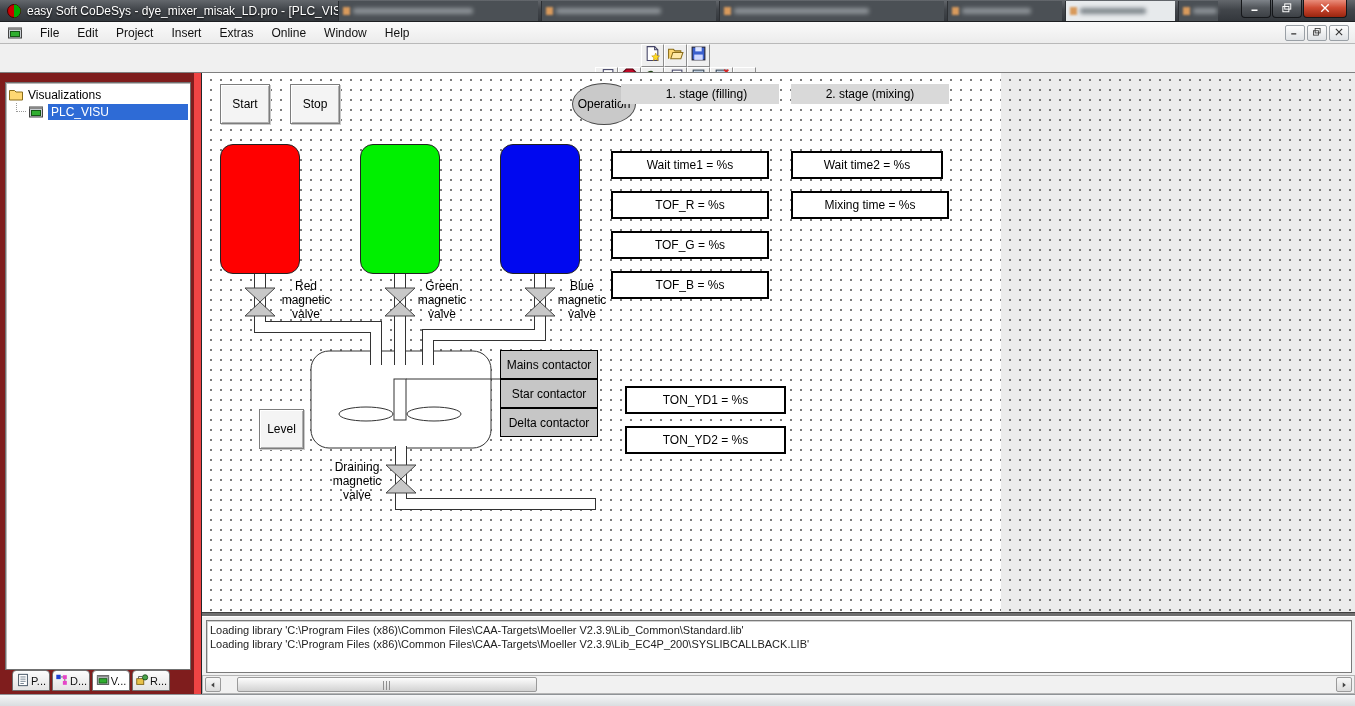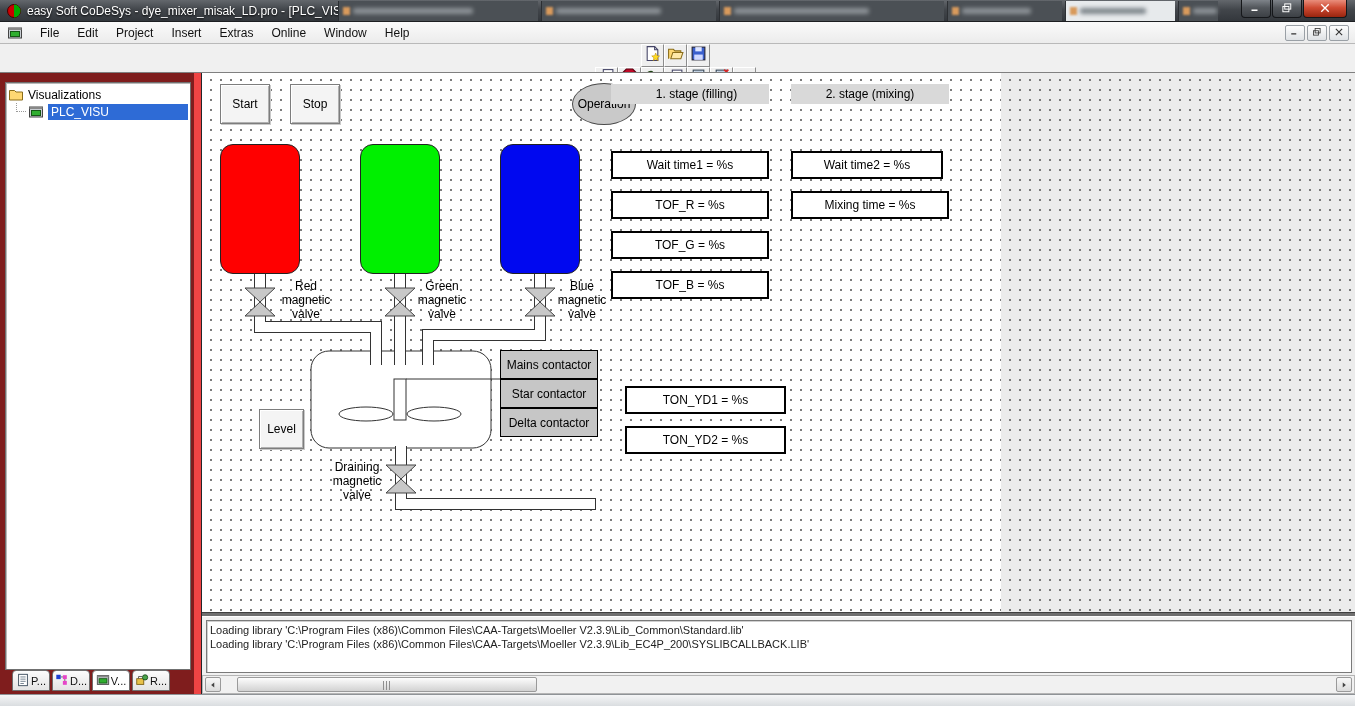--- a/index.html
+++ b/index.html
@@ -541,21 +541,21 @@
         </g>
       </g>
     </svg>
 
     <div class="visu-btn" style="left:18px; top:11px; width:50px; height:40px;">Start</div>
     <div class="visu-btn" style="left:88px; top:11px; width:50px; height:40px;">Stop</div>
     <div id="op-ellipse">Operation</div>
     <div class="visu-btn" style="left:57px; top:336px; width:45px; height:40px;">Level</div>
 
     <div id="stage-hdrs">
-        <div class="stage-hdr" style="left: 409px; padding-left: 13px;">1. stage (filling)</div>
+        <div class="stage-hdr" style="left: 419px; padding-left: 13px;">1. stage (filling)</div>
         <div class="stage-hdr" style="left: 589px;">2. stage (mixing)</div>
       </div>
     <div id="timer-boxes">
         <div class="tbox" style="left: 409px; top: 42px; width: 158px; height: 28px;">Wait time1 = %s</div>
         <div class="tbox" style="left: 409px; top: 82px; width: 158px; height: 28px;">TOF_R = %s</div>
         <div class="tbox" style="left: 409px; top: 122px; width: 158px; height: 28px;">TOF_G = %s</div>
         <div class="tbox" style="left: 409px; top: 162px; width: 158px; height: 28px;">TOF_B = %s</div>
         <div class="tbox" style="left: 589px; top: 42px; width: 152px; height: 28px;">Wait time2 = %s</div>
         <div class="tbox" style="left: 589px; top: 82px; width: 158px; height: 28px;">Mixing time = %s</div>
         <div class="tbox" style="left: 423px; top: 277px; width: 161px; height: 28px;">TON_YD1 = %s</div>

